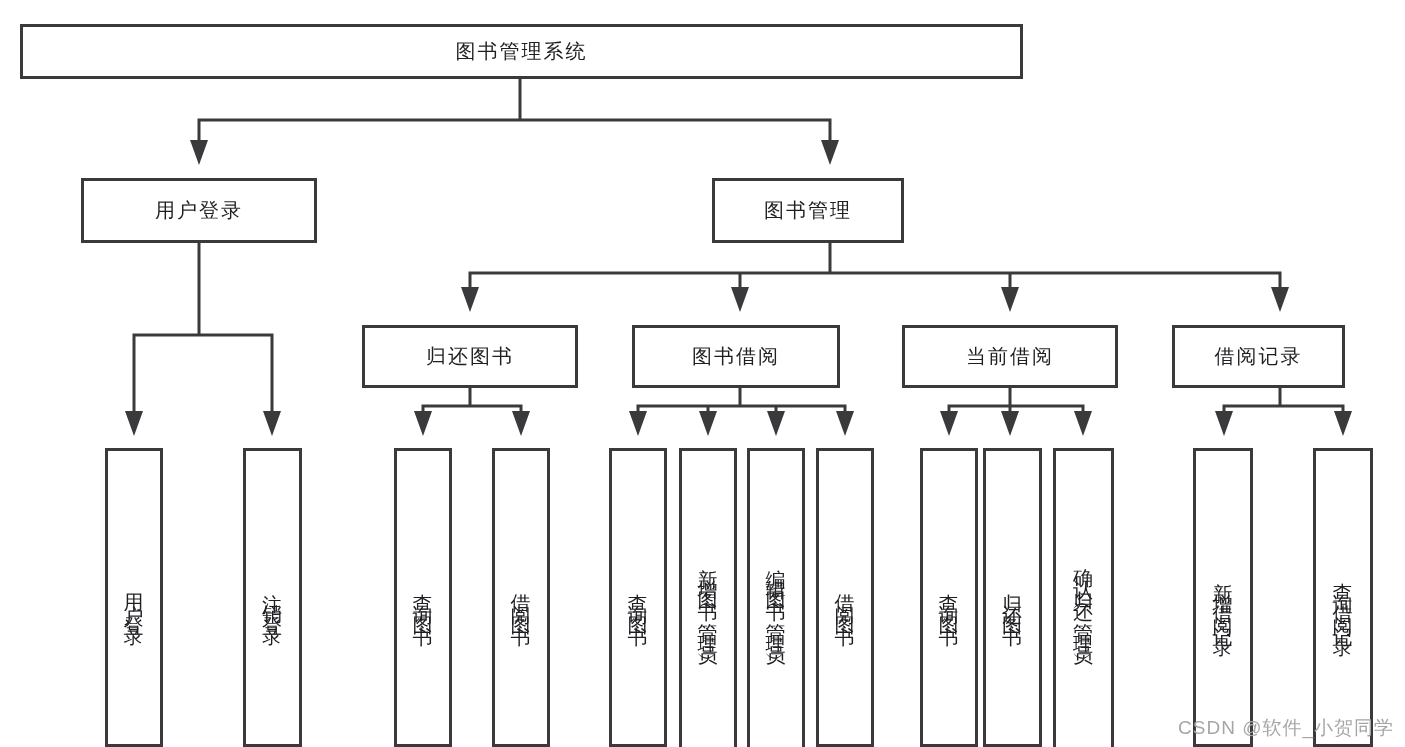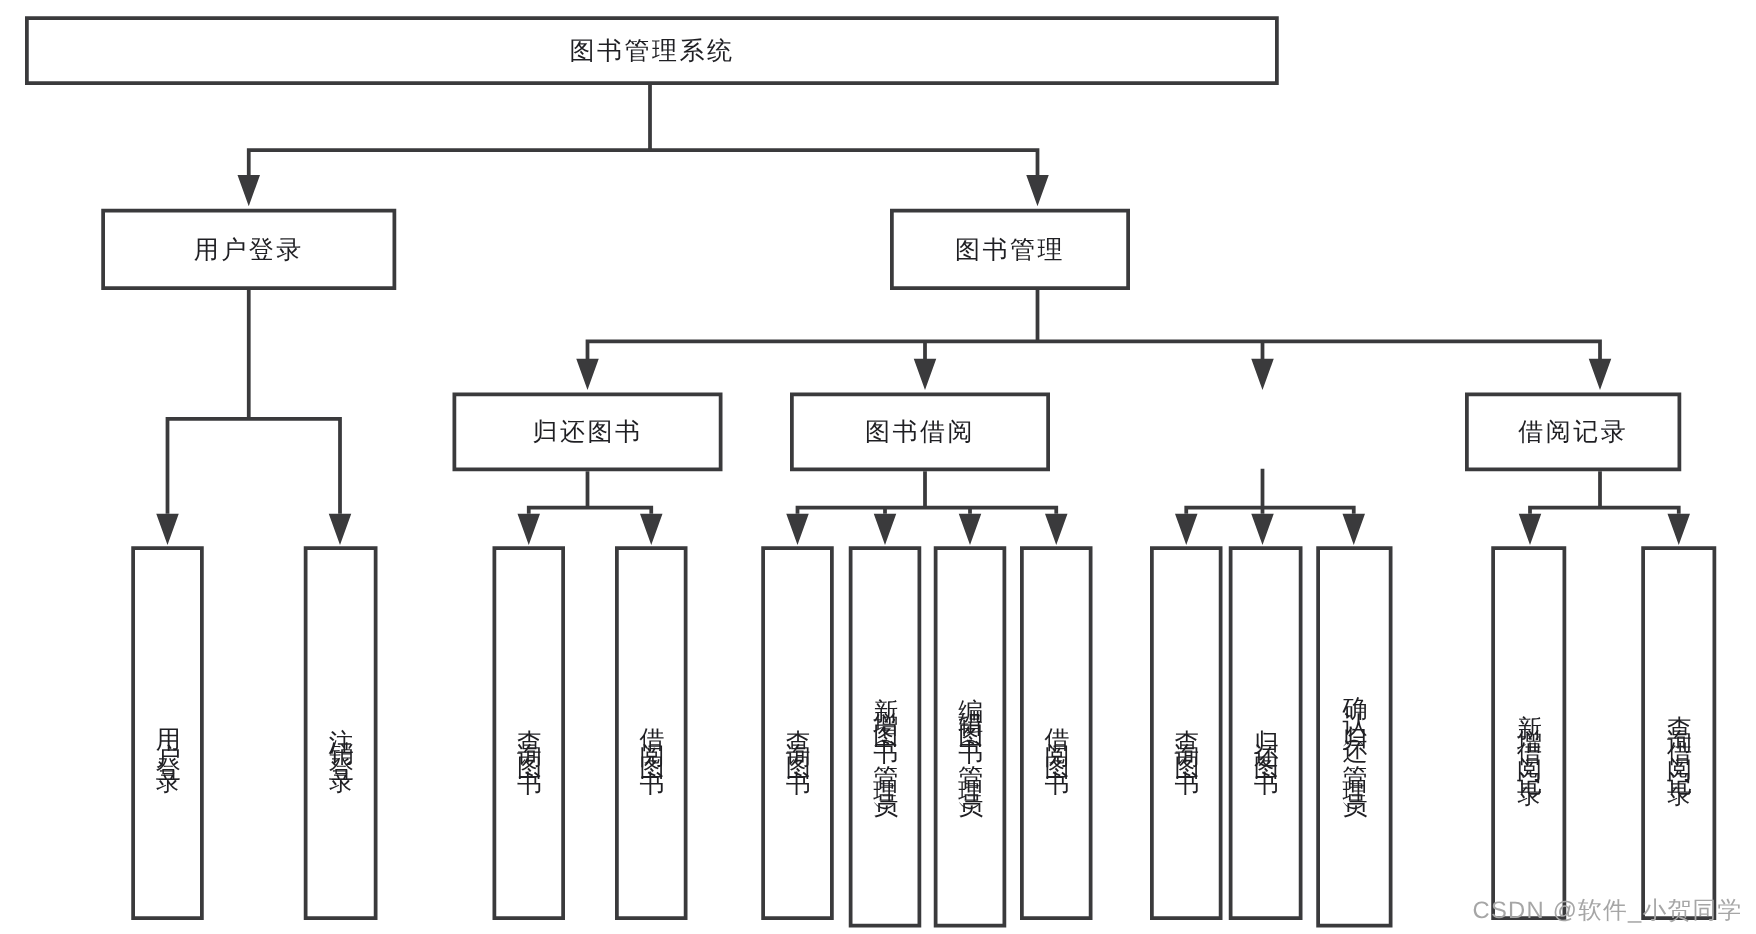--- a/index.html
+++ b/index.html
@@ -20,20 +20,21 @@
     position:absolute;
     box-sizing:border-box;
     border:3px solid #3a3a3c;
     background:#ffffff;
     color:#1f1f23;
     display:flex;align-items:center;justify-content:center;
     font-size:20px;
     letter-spacing:2px;
     text-align:center;
     z-index:2;
+    margin-top:11px;
   }
   .vnode{
     writing-mode:vertical-rl;
     letter-spacing:11px;
     line-height:1;
     padding-top:4px;
   }
   .watermark{
     position:absolute;
     right:11px;bottom:6px;
@@ -80,20 +81,21 @@
       M1215,411h18L1224,436Z  M1334,411h18L1343,436Z"></path>
   </svg>
 
   <div class="node" style="left:20px;top:13px;width:1003px;height:55px">图书管理系统</div>
 
   <div class="node" style="left:81px;top:167px;width:236px;height:65px">用户登录</div>
   <div class="node" style="left:712px;top:167px;width:192px;height:65px">图书管理</div>
 
   <div class="node" style="left:362px;top:314px;width:216px;height:63px">归还图书</div>
   <div class="node" style="left:632px;top:314px;width:208px;height:63px">图书借阅</div>
+  <div class="node" style="left:902px;top:314px;width:216px;height:63px">当前借阅</div>
   <div class="node" style="left:1172px;top:314px;width:173px;height:63px">借阅记录</div>
 
   <div class="node vnode" style="left:105px;top:437px;width:58px;height:299px">用户登录</div>
   <div class="node vnode" style="left:243px;top:437px;width:59px;height:299px">注销登录</div>
 
   <div class="node vnode" style="left:394px;top:437px;width:58px;height:299px">查询图书</div>
   <div class="node vnode" style="left:492px;top:437px;width:58px;height:299px">借阅图书</div>
 
   <div class="node vnode" style="left:609px;top:437px;width:58px;height:299px">查询图书</div>
   <div class="node vnode" style="left:679px;top:437px;width:58px;height:305px">新增图书（管理员）</div>

